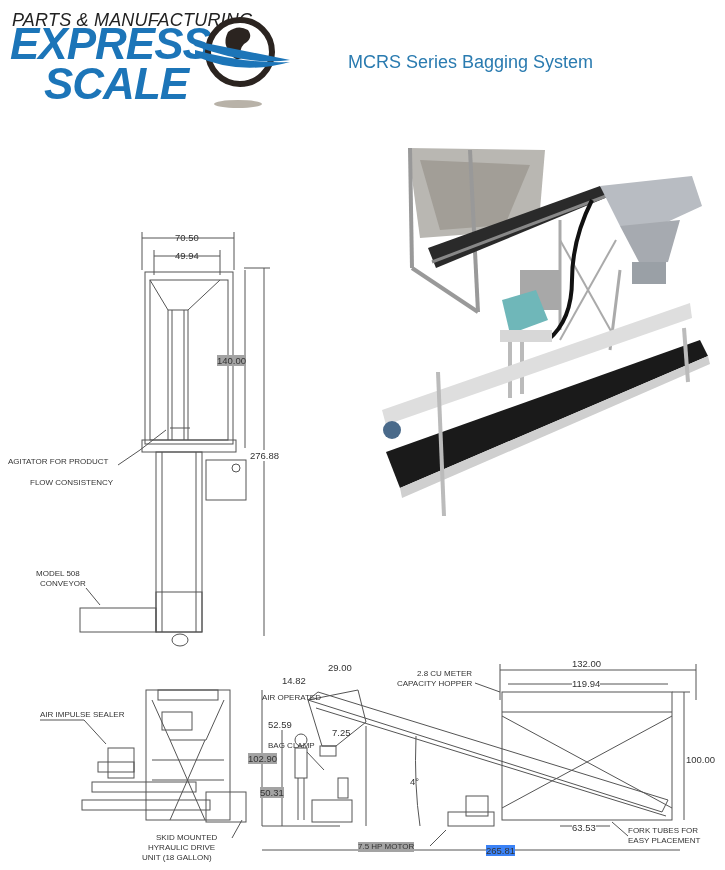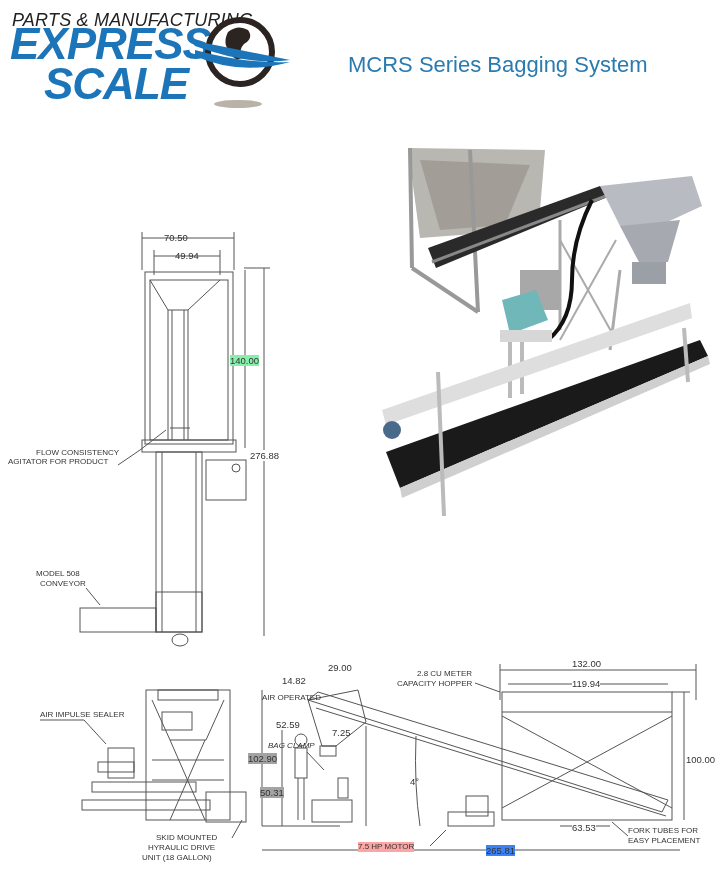--- a/index.html
+++ b/index.html
@@ -1,21 +1,21 @@
 <!DOCTYPE html>
 <html><head>
   <meta charset="utf-8">
   <style>
     html, body { margin:0; padding:0; background:#ffffff; }
     body { width:725px; height:870px; position:relative; overflow:hidden; font-family:"Liberation Sans", sans-serif; }
     .abs { position:absolute; }
     .logo-top { left:12px; top:10px; font-size:18px; font-weight:normal; font-style:italic; color:#222; letter-spacing:0.2px; }
     .logo-express { left:10px; top:22px; font-size:44px; font-weight:bold; font-style:italic; color:#1c75b8; letter-spacing:-1px; line-height:44px; }
     .logo-scale { left:44px; top:62px; font-size:44px; font-weight:bold; font-style:italic; color:#1c75b8; letter-spacing:-1px; line-height:44px; }
-    .title { left:348px; top:52px; font-size:22px; color:#2a7bb0; }
+    .title { left:348px; top:52px; font-size:18px; color:#2a7bb0; }
     .label { font-family:"Liberation Sans", sans-serif; font-size:8px; color:#333; text-transform:uppercase; line-height:10px; }
     .dim { font-family:"Liberation Sans", sans-serif; font-size:9.5px; color:#333; }
     svg { position:absolute; left:0; top:0; }
   </style>
 </head>
 <body>
 
 <div class="abs logo-top">PARTS &amp; MANUFACTURING</div>
 <div class="abs logo-express">EXPRESS</div>
 <div class="abs logo-scale">SCALE</div>
@@ -57,26 +57,26 @@
     <rect x="206" y="460" width="40" height="40"></rect>
     <circle cx="236" cy="468" r="4"></circle>
     <rect x="156" y="592" width="46" height="40"></rect>
     <rect x="80" y="608" width="76" height="24"></rect>
     <ellipse cx="180" cy="640" rx="8" ry="6"></ellipse>
 
     <polyline points="118,465 140,450 166,430"></polyline>
     <polyline points="86,588 100,605"></polyline>
   </g>
 </svg>
-<div class="abs dim" style="left:164px;top:232px;">70.50</div>
+<div class="abs dim" style="left:175px;top:232px;">70.50</div>
 <div class="abs dim" style="left:175px;top:250px;">49.94</div>
-<div class="abs dim" style="left:230px;top:355px;background:#86efac;">140.00</div>
+<div class="abs dim" style="left:217px;top:355px;background:#a3a3a3;">140.00</div>
 <div class="abs dim" style="left:250px;top:450px;background:#fff;text-align:right;">276.88</div>
 <div class="abs label" style="left:8px;top:457px;">AGITATOR FOR PRODUCT</div>
-<div class="abs label" style="left:30px;top:448px;margin-left:6px;">FLOW CONSISTENCY</div>
+<div class="abs label" style="left:30px;top:478px;">FLOW CONSISTENCY</div>
 <div class="abs label" style="left:36px;top:569px;">MODEL 508</div>
 <div class="abs label" style="left:40px;top:579px;">CONVEYOR</div>
 
 <svg width="725" height="870">
   <g>
 
     <polygon points="408,148 545,150 540,210 500,232 420,238" fill="#b9b7b2"></polygon>
     <polygon points="420,160 530,165 505,225 440,230" fill="#a29e97"></polygon>
     <line x1="410" y1="148" x2="412" y2="268" stroke="#999" stroke-width="4"></line>
     <line x1="470" y1="150" x2="478" y2="312" stroke="#999" stroke-width="4"></line>
@@ -179,28 +179,28 @@
     <line x1="560" y1="826" x2="610" y2="826"></line>
 
     <polyline points="475,683 500,692"></polyline>
     <polyline points="430,846 446,830"></polyline>
     <polyline points="612,822 628,836"></polyline>
   </g>
 </svg>
 <div class="abs dim" style="left:282px;top:675px;">14.82</div>
 <div class="abs dim" style="left:328px;top:662px;">29.00</div>
 <div class="abs label" style="left:262px;top:693px;">AIR OPERATED</div>
-<div class="abs label" style="left:268px;top:741px;font-style:italic;">BAG CLAMP</div>
-<div class="abs dim" style="left:276px;top:719px;background:#fff;">52.59</div>
+<div class="abs label" style="left:268px;top:741px;">BAG CLAMP</div>
+<div class="abs dim" style="left:268px;top:719px;background:#fff;">52.59</div>
 <div class="abs dim" style="left:332px;top:727px;">7.25</div>
 <div class="abs dim" style="left:248px;top:753px;background:#a3a3a3;">102.90</div>
 <div class="abs dim" style="left:260px;top:787px;background:#a3a3a3;">50.31</div>
 <div class="abs dim" style="left:410px;top:776px;">4°</div>
 <div class="abs label" style="left:417px;top:669px;">2.8 CU METER</div>
 <div class="abs label" style="left:397px;top:679px;">CAPACITY HOPPER</div>
 <div class="abs dim" style="left:572px;top:658px;background:#fff;">132.00</div>
 <div class="abs dim" style="left:572px;top:678px;background:#fff;">119.94</div>
 <div class="abs dim" style="left:686px;top:754px;background:#fff;">100.00</div>
 <div class="abs dim" style="left:572px;top:822px;background:#fff;">63.53</div>
 <div class="abs label" style="left:628px;top:826px;">FORK TUBES FOR</div>
 <div class="abs label" style="left:628px;top:836px;">EASY PLACEMENT</div>
-<div class="abs label" style="left:358px;top:842px;background:#fca5a5;text-align:right;">7.5 HP MOTOR</div>
+<div class="abs label" style="left:358px;top:842px;background:#a3a3a3;text-align:right;">7.5 HP MOTOR</div>
 <div class="abs dim" style="left:486px;top:845px;background:#3b82f6;">265.81</div>
 
 </body></html>

